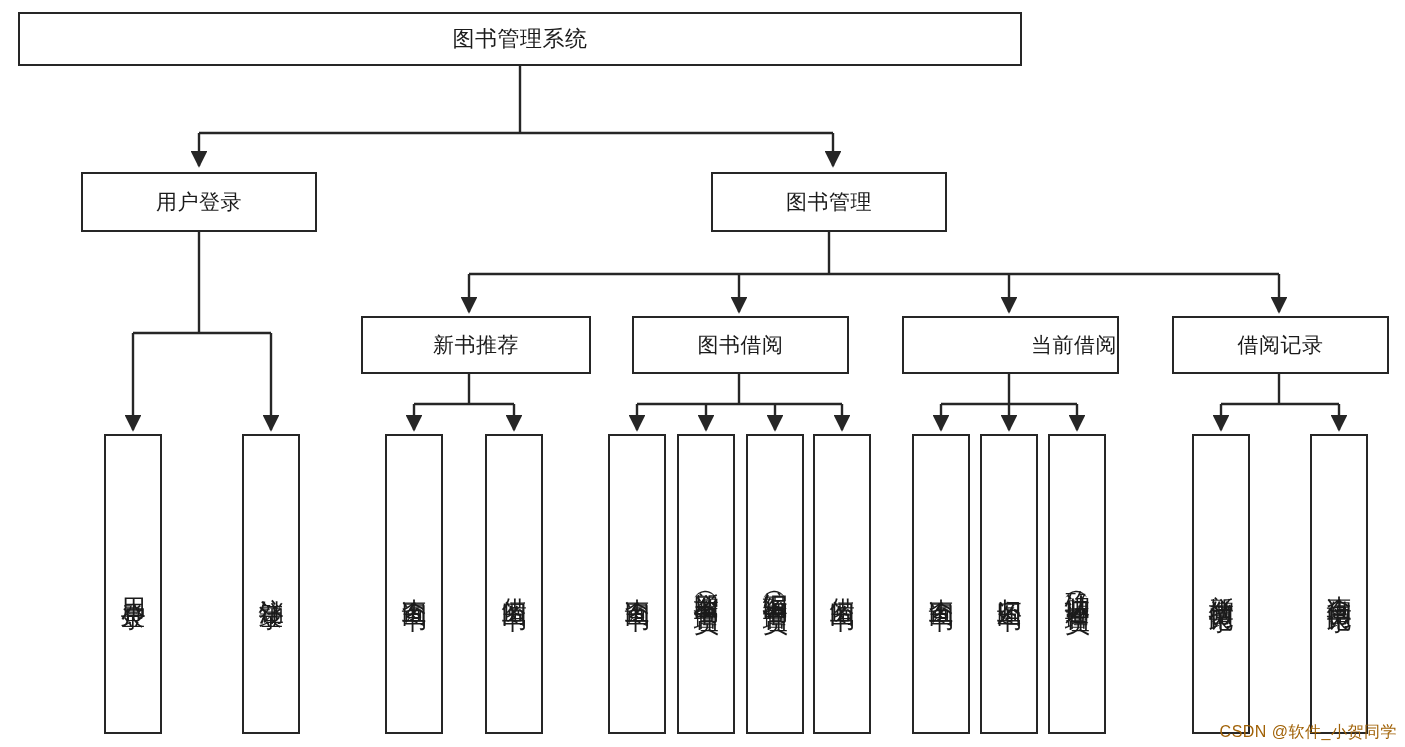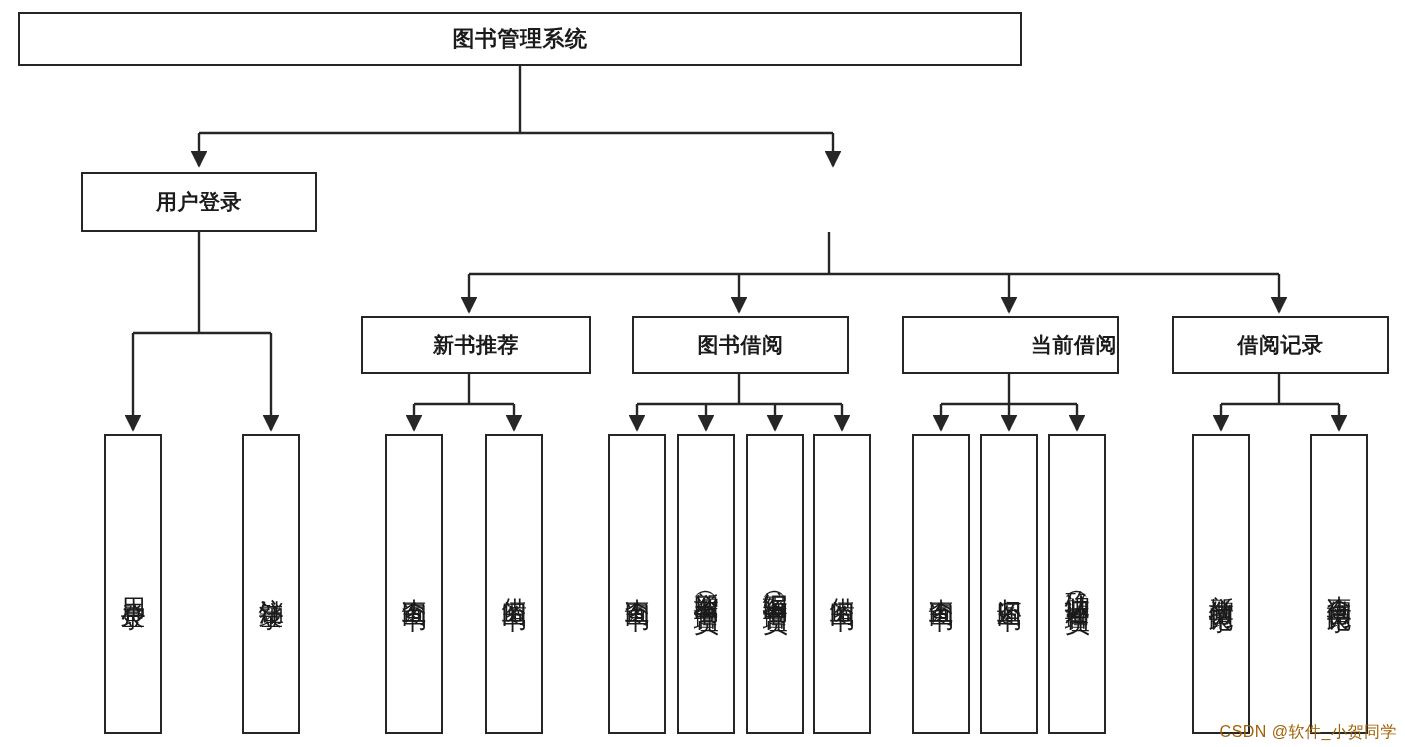--- a/index.html
+++ b/index.html
@@ -24,21 +24,21 @@
     color:#1b1b1b;
     z-index:2;
   }
   .node .lbl{
     display:block;
     text-align:center;
     line-height:1.06;
     white-space:nowrap;
   }
   
-  .node.h .lbl{font-size:21px;letter-spacing:.5px;font-weight:bold;}
+  .node.h .lbl{font-size:21px;letter-spacing:.5px;}
   .node.root .lbl{font-size:22px;}
 
   
   .node.v{align-items:center;justify-content:center;padding:4px 0;}
   .node.v .lbl{
     writing-mode:vertical-rl;
     text-orientation:upright;
     -webkit-text-orientation:upright;
     font-size:25px;
     line-height:1.18;
@@ -112,20 +112,23 @@
     </g>
   </svg>
 
   <div class="node h root" style="left:18px;top:12px;width:1004px;height:54px;">
     <span class="lbl">图书管理系统</span>
   </div>
 
   <div class="node h" style="left:81px;top:172px;width:236px;height:60px;">
     <span class="lbl">用户登录</span>
   </div>
+  <div class="node h" style="left:711px;top:172px;width:236px;height:60px;">
+    <span class="lbl">图书管理</span>
+  </div>
 
   <div class="node h" style="left:361px;top:316px;width:230px;height:58px;">
     <span class="lbl">新书推荐</span>
   </div>
   <div class="node h" style="left:632px;top:316px;width:217px;height:58px;align-items:center;">
     <span class="lbl">图书借阅</span>
   </div>
   <div class="node h" style="left:902px;top:316px;width:217px;height:58px;justify-content:flex-end;">
     <span class="lbl">当前借阅</span>
   </div>

